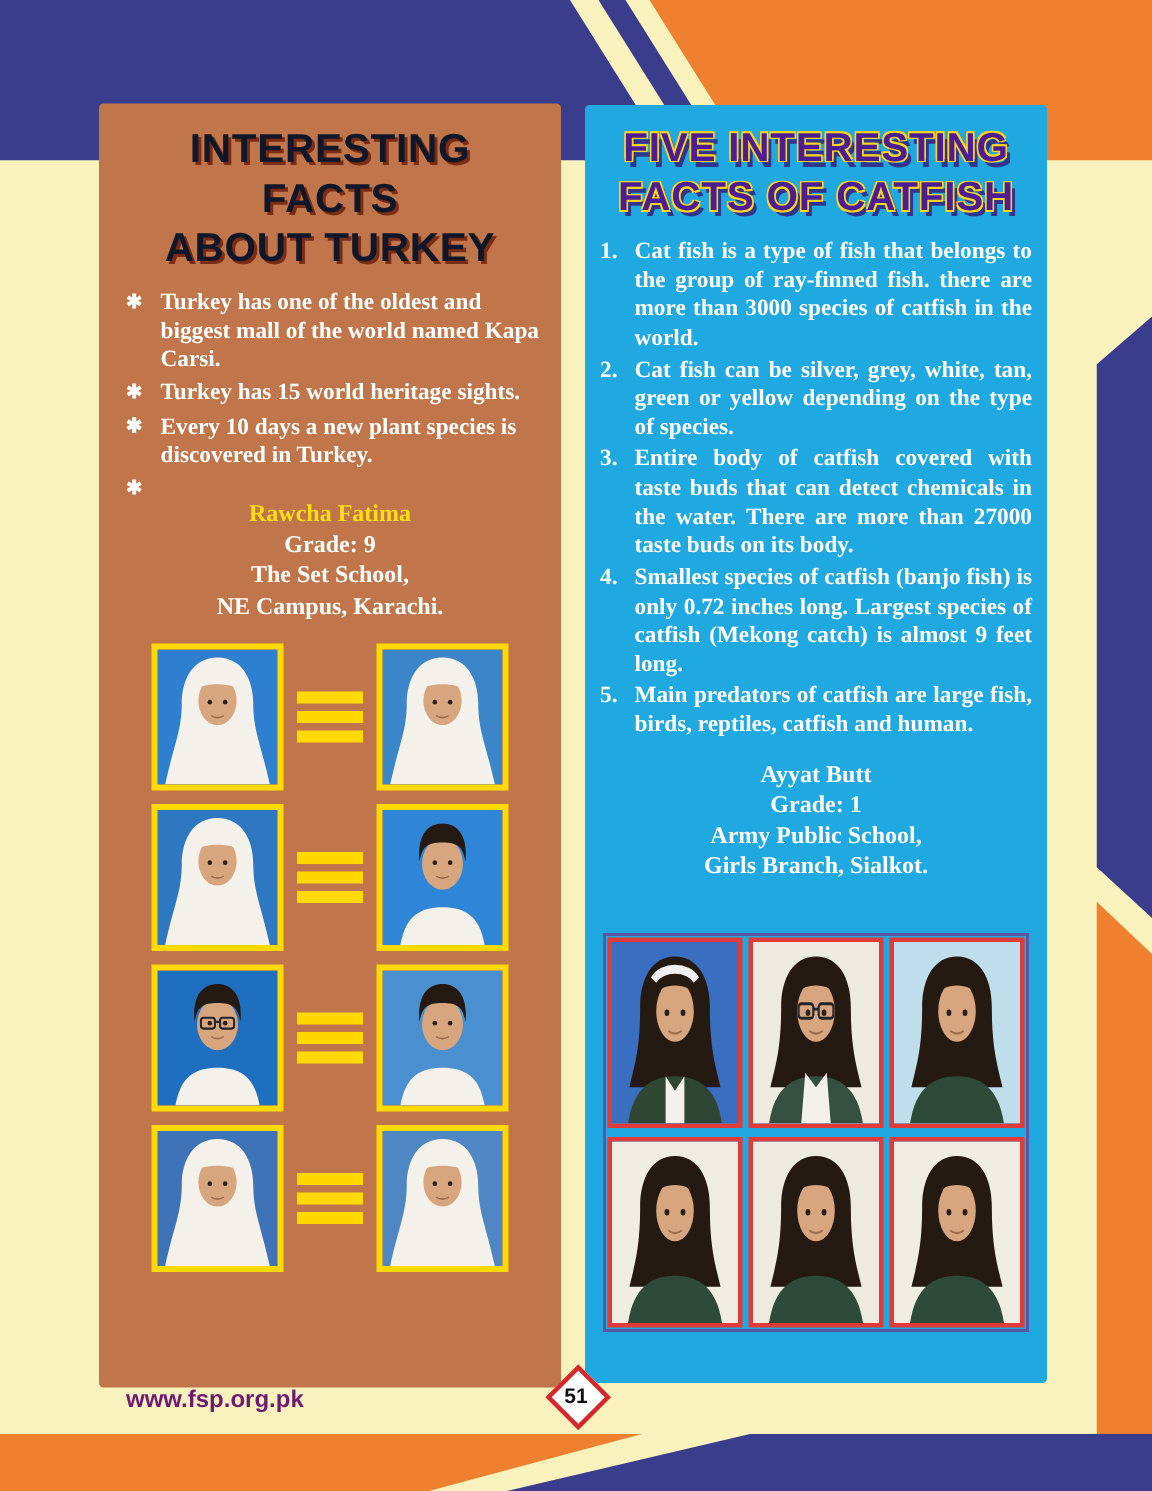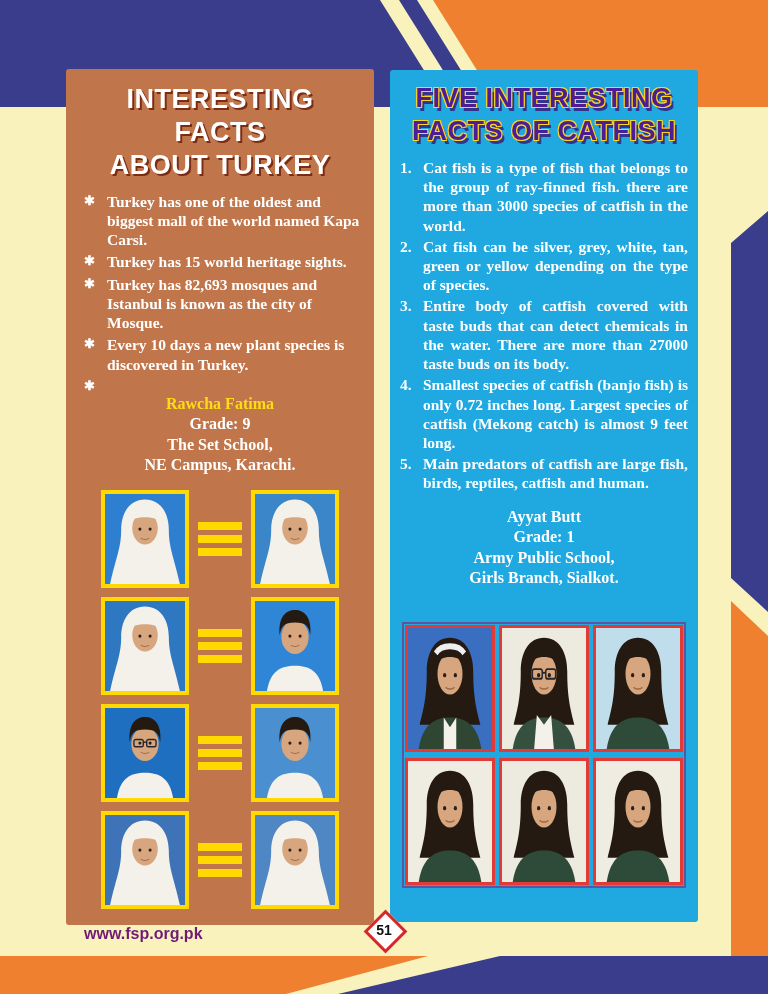--- a/index.html
+++ b/index.html
@@ -21,21 +21,21 @@
   
   .card{position:absolute;border-radius:3px;box-sizing:border-box;}
   .card-left{left:66px;top:69px;width:308px;height:856px;background:#C0764A;padding:10px 14px;}
   .card-right{left:390px;top:70px;width:308px;height:852px;background:#20A8E0;padding:8px 10px;}
 
   .title{
     font-family:"Liberation Sans", sans-serif;font-weight:900;
     text-align:center;font-size:27px;line-height:1.22;letter-spacing:.5px;
     margin:4px 0 10px 0;
   }
-  .card-left .title{color:#ffffff;text-shadow:2px 2px 0 #7A2C14;}
+  .card-left .title{color:#0f172a;text-shadow:2px 2px 0 #7A2C14;}
   .card-right .title{
     color:#4c1d95;
     text-shadow:-1px -1px 0 #FFD51C,1px -1px 0 #FFD51C,-1px 1px 0 #FFD51C,1px 1px 0 #FFD51C,3px 4px 0 #33358C;
   }
 
   
   .facts{list-style:none;margin:6px 0 0 0;padding:0;color:#FFFFFF;font-weight:bold;
          font-size:15.5px;line-height:1.24;}
   .facts li{position:relative;margin-bottom:3px;}
   .card-left .facts li{padding-left:27px;}
@@ -95,21 +95,20 @@
     <li>
       <span class="marker">✱</span>
       <span>Turkey has one of the oldest and biggest mall of the world named Kapa Carsi.</span>
     </li>
     <li>
       <span class="marker">✱</span>
       <span>Turkey has 15 world heritage sights.</span>
     </li>
     <li>
       <span class="marker">✱</span>
-      <span>Turkey has 82,693 mosques and Istanbul is known as the city of Mosque.</span>
     </li>
     <li>
       <span class="marker">✱</span>
       <span>Every 10 days a new plant species is discovered in Turkey.</span>
     </li>
     <li>
       <span class="marker">✱</span>
     </li>
   </ul>
   <div class="author">

